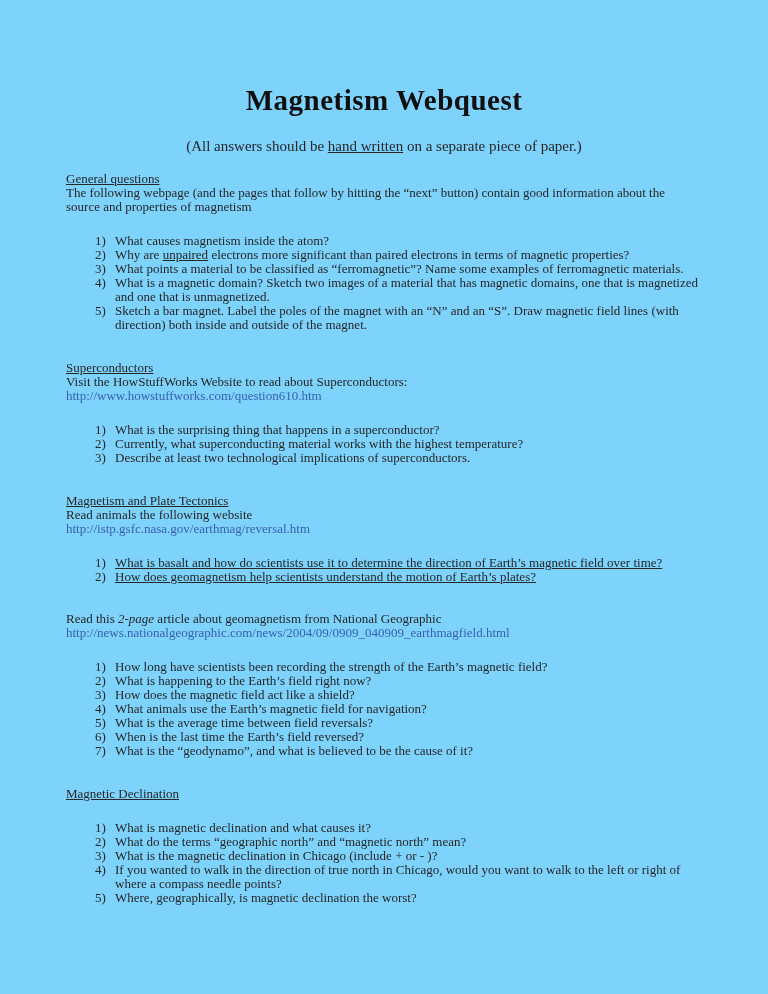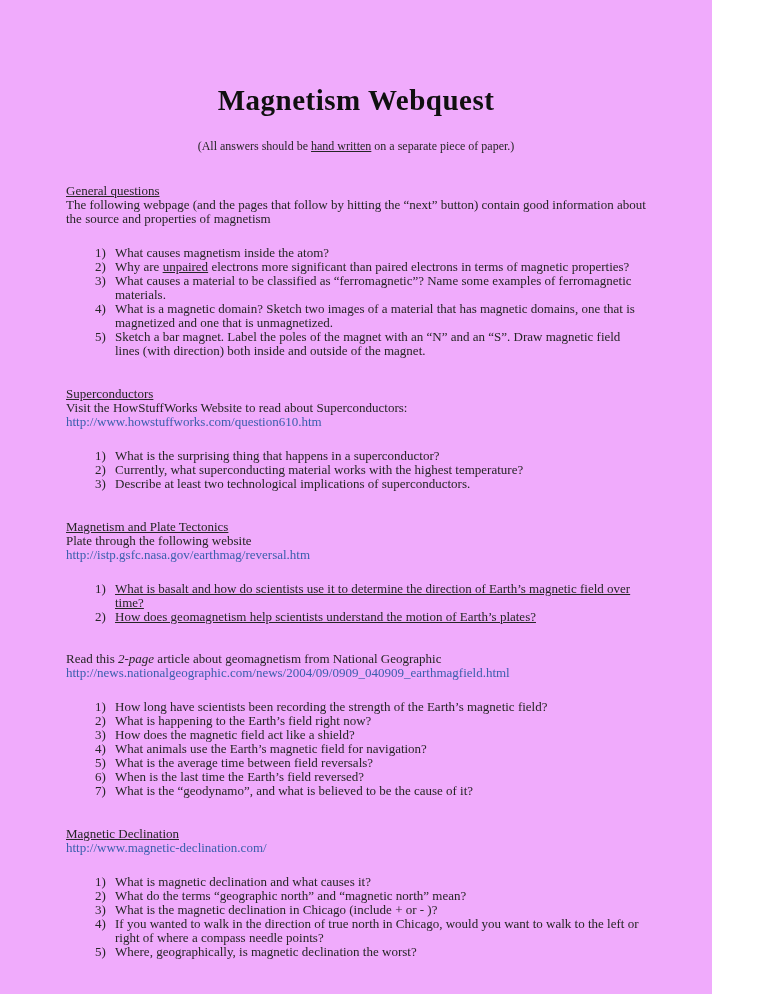--- a/index.html
+++ b/index.html
@@ -1,47 +1,47 @@
 <!DOCTYPE html>
 <html><head>
 <meta charset="utf-8">
 <style>
   html, body { margin: 0; padding: 0; background: #ffffff; }
   .page {
     position: relative;
-    width: 712px;
+    width: 768px;
     height: 994px;
-    background: #f0abfc;
+    background: #7dd3fc;
     font-family: "Liberation Serif", serif;
     color: #262626;
     overflow: hidden;
     box-sizing: border-box;
   }
   .content {
     margin: 0 66px;
   }
   .doc-title {
     margin-top: 84px;
     font-size: 29px;
     line-height: 32px;
     font-weight: bold;
     text-align: center;
     color: #101010;
     letter-spacing: 0.5px;
   }
   .subtitle {
     margin-top: 22px;
-    font-size: 12px;
+    font-size: 15px;
     line-height: 17px;
     text-align: center;
   }
   .u { text-decoration: underline; }
   .i { font-style: italic; }
   .section { margin-top: 28px; }
-  .section.first { margin-top: 28px; }
+  .section.first { margin-top: 16px; }
   .heading {
     font-size: 13px;
     line-height: 15px;
     text-decoration: underline;
   }
   .intro, .link-line, li {
     font-size: 13px;
     line-height: 14px;
   }
   .link-line a, .link-line {
@@ -76,40 +76,40 @@
     <div class="doc-title">Magnetism Webquest</div>
 
     <div class="subtitle"><span>(All answers should be </span><span class="u">hand written</span><span> on a separate piece of paper.)</span></div>
 
     <div class="section first">
       <div class="heading">General questions</div>
       <div class="intro">The following webpage (and the pages that follow by hitting the “next” button) contain good information about the source and properties of magnetism</div>
       <ol class="questions">
         <li>What causes magnetism inside the atom?</li>
         <li><span>Why are </span><span class="u">unpaired</span><span> electrons more significant than paired electrons in terms of magnetic properties?</span></li>
-        <li>What causes a material to be classified as “ferromagnetic”?  Name some examples of ferromagnetic materials.</li>
+        <li>What points a material to be classified as “ferromagnetic”?  Name some examples of ferromagnetic materials.</li>
         <li>What is a magnetic domain?  Sketch two images of a material that has magnetic domains, one that is magnetized and one that is unmagnetized.</li>
         <li>Sketch a bar magnet.  Label the poles of the magnet with an “N” and an “S”.  Draw magnetic field lines (with direction) both inside and outside of the magnet.</li>
       </ol>
     </div>
 
     <div class="section">
       <div class="heading">Superconductors</div>
       <div class="intro">Visit the HowStuffWorks Website to read about Superconductors:</div>
       <div class="link-line">http://www.howstuffworks.com/question610.htm</div>
       <ol class="questions">
         <li>What is the surprising thing that happens in a superconductor?</li>
         <li>Currently, what superconducting material works with the highest temperature?</li>
         <li>Describe at least two technological implications of superconductors.</li>
       </ol>
     </div>
 
     <div class="section">
       <div class="heading">Magnetism and Plate Tectonics</div>
-      <div class="intro">Plate through the following website</div>
+      <div class="intro">Read animals the following website</div>
       <div class="link-line">http://istp.gsfc.nasa.gov/earthmag/reversal.htm</div>
       <ol class="questions">
         <li><span class="u">What is basalt and how do scientists use it to determine the direction of Earth’s magnetic field over time?</span></li>
         <li><span class="u">How does geomagnetism help scientists understand the motion of Earth’s plates?</span></li>
       </ol>
     </div>
 
     <div class="section">
       <div class="intro"><span>Read this </span><span class="i">2-page</span><span> article about geomagnetism from National Geographic</span></div>
       <div class="link-line">http://news.nationalgeographic.com/news/2004/09/0909_040909_earthmagfield.html</div>
@@ -119,21 +119,20 @@
         <li>How does the magnetic field act like a shield?</li>
         <li>What animals use the Earth’s magnetic field for navigation?</li>
         <li>What is the average time between field reversals?</li>
         <li>When is the last time the Earth’s field reversed?</li>
         <li>What is the “geodynamo”, and what is believed to be the cause of it?</li>
       </ol>
     </div>
 
     <div class="section">
       <div class="heading">Magnetic Declination</div>
-      <div class="link-line">http://www.magnetic-declination.com/</div>
       <ol class="questions">
         <li>What is magnetic declination and what causes it?</li>
         <li>What do the terms “geographic north” and “magnetic north” mean?</li>
         <li>What is the magnetic declination in Chicago (include + or - )?</li>
         <li>If you wanted to walk in the direction of true north in Chicago, would you want to walk to the left or right of where a compass needle points?</li>
         <li>Where, geographically, is magnetic declination the worst?</li>
       </ol>
     </div>
 
   </div>

